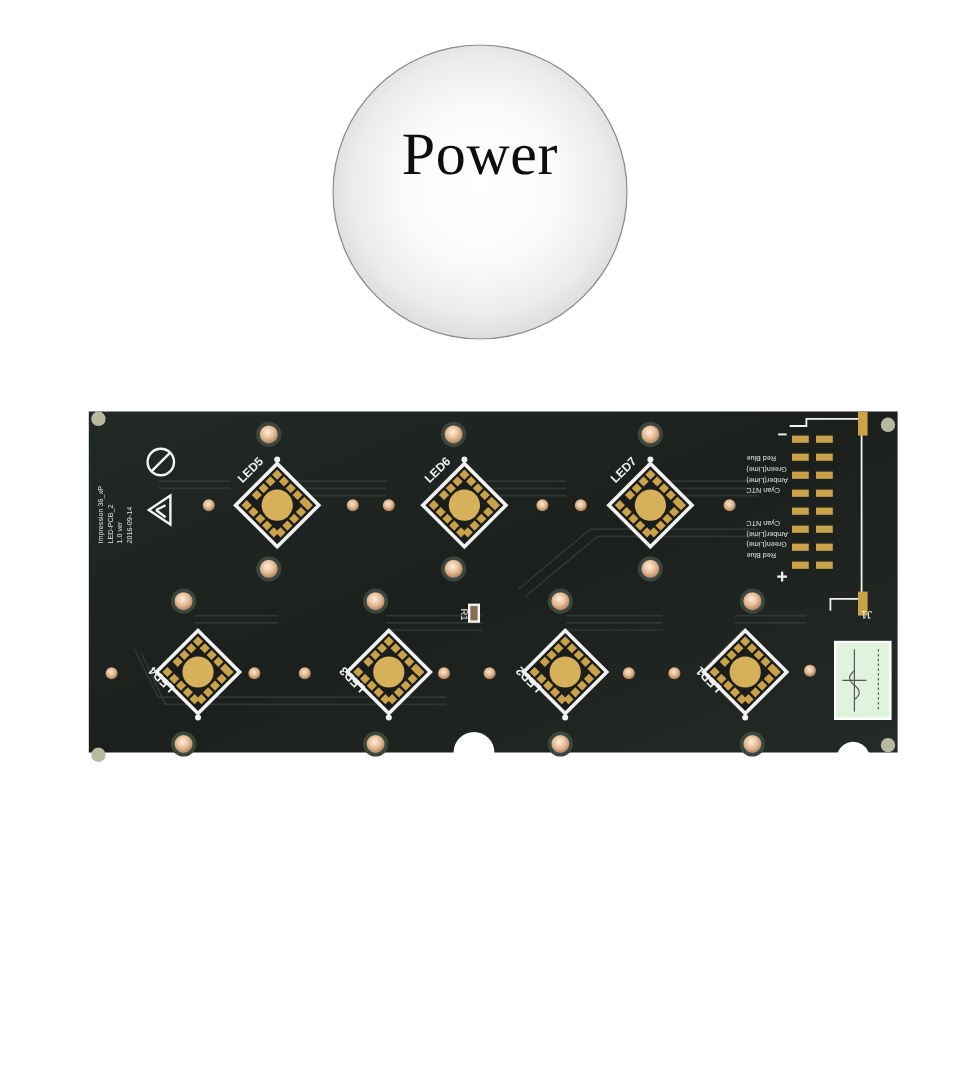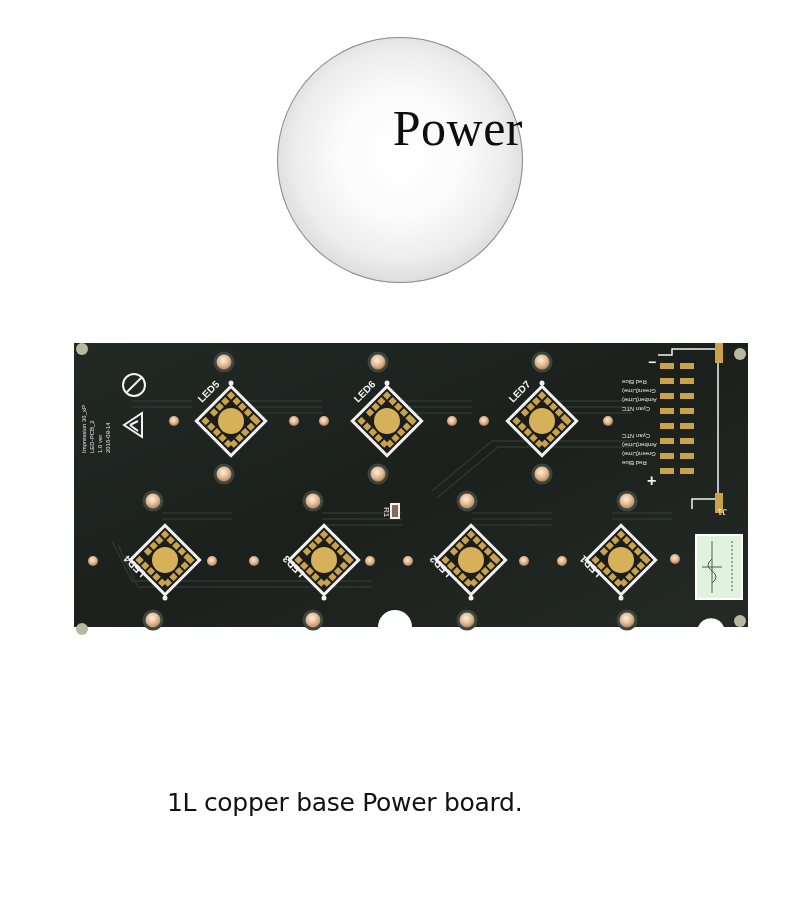--- a/index.html
+++ b/index.html
@@ -4,21 +4,21 @@
 <style>
   html, body { margin: 0; padding: 0; background: #ffffff; }
   body { width: 800px; height: 909px; position: relative; overflow: hidden; font-family: "Liberation Sans", sans-serif; }
 
   .orb {
     position: absolute; left: 277px; top: 37px; width: 246px; height: 246px; border-radius: 50%;
     background: radial-gradient(circle at 50% 48%, #ffffff 0%, #fbfbfb 35%, #ececec 60%, #cfcfcf 82%, #9c9c9c 96%, #7a7a7a 100%);
     box-shadow: 0 0 0 1px #8a8a8a inset;
   }
   .orb-label {
-    position: absolute; left: 0; right: 0; top: 62px; text-align: right;
+    position: absolute; left: 0; right: 0; top: 62px; text-align: center;
     font-family: "Liberation Serif", "DejaVu Serif", serif; font-size: 50px; color: #0e0e0e; letter-spacing: 0.5px;
   }
 
   .board-wrap { position: absolute; left: 72px; top: 341px; width: 680px; height: 300px; }
   .board-svg { position: absolute; left: 0; top: 0; }
 
   .caption { position: absolute; left: 167px; top: 783px; font-family: "DejaVu Sans", sans-serif; font-size: 25px; color: #111; line-height: 40px; letter-spacing: -0.3px; }
   .caption div { white-space: nowrap; }
 </style>
 </head>
@@ -218,14 +218,13 @@
     <g stroke="#555" stroke-width="1" fill="none">
       <line x1="640" y1="200" x2="640" y2="252"></line>
       <path d="M640 218 q-8 6 0 12 q8 6 0 12"></path>
       <line x1="630" y1="226" x2="650" y2="226"></line>
       <line x1="660" y1="200" x2="660" y2="252" stroke-dasharray="2 2"></line>
     </g>
   </svg>
 </div>
 
 <div class="caption">
-  <div>1L copper base Power board.</div>
 </div>
 
 </body></html>

